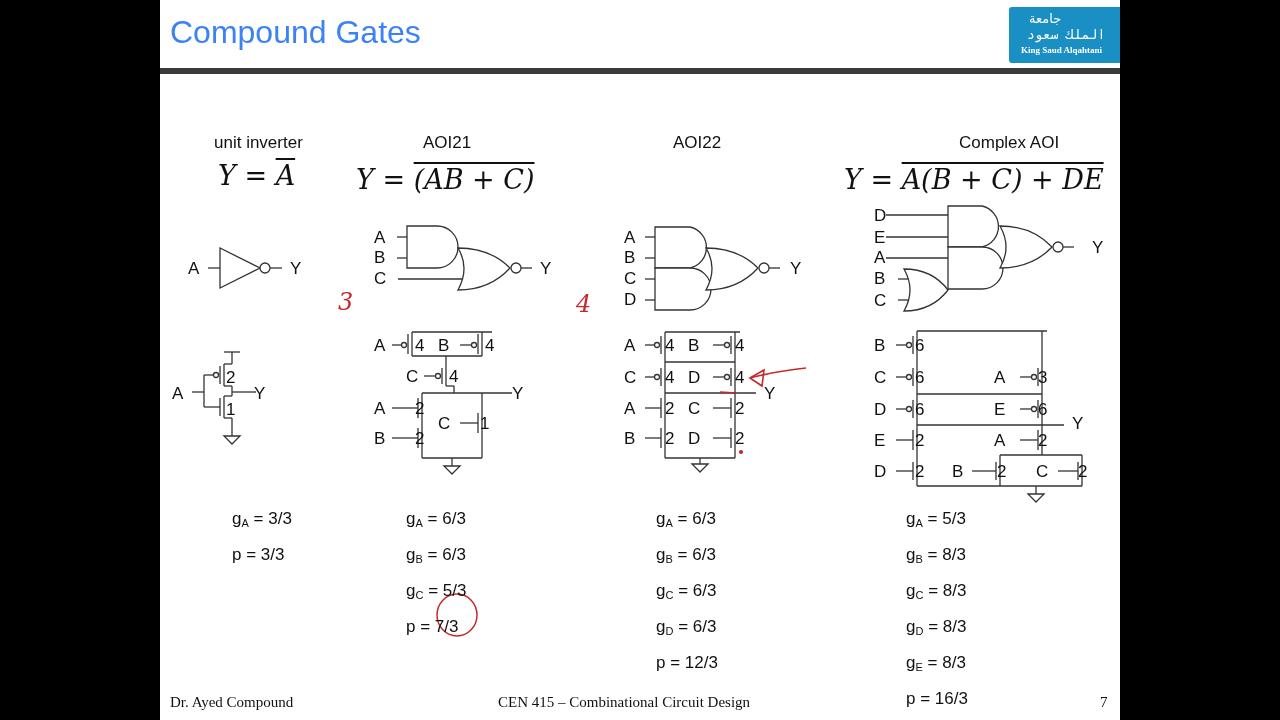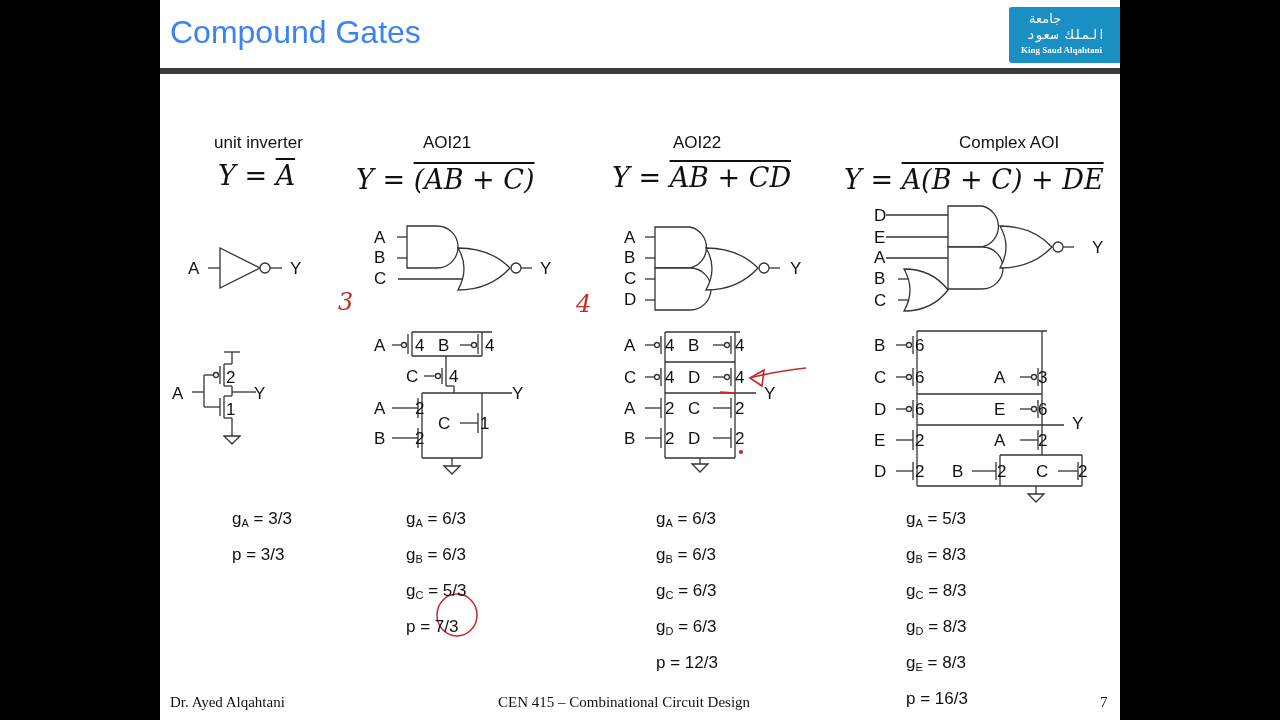--- a/index.html
+++ b/index.html
@@ -37,21 +37,20 @@
   <div class="title-bar"></div>
 
 
   <div class="col-title" style="left:54px;top:133px;">unit inverter</div>
   <div class="col-title" style="left:263px;top:133px;">AOI21</div>
   <div class="col-title" style="left:513px;top:133px;">AOI22</div>
   <div class="col-title" style="left:787px;top:133px;margin-left:12px;">Complex AOI</div>
 
   <div class="eq" style="left:58px;top:160px;"><span>Y = </span><span class="ov">A</span></div>
   <div class="eq" style="left:196px;top:164px;"><span>Y = </span><span class="ov">(AB + C)</span></div>
-  <div class="eq" style="left:452px;top:162px;"><span>Y = </span><span class="ov">AB + CD</span></div>
   <div class="eq" style="left:684px;top:164px;"><span>Y = </span><span class="ov">A(B + C) + DE</span></div>
 
   <svg width="960" height="720" style="position:absolute;left:0;top:0;">
     <g stroke="#333" stroke-width="1.3" fill="none">
 
       <g>
         <line x1="48" y1="268" x2="60" y2="268"></line>
         <polygon points="60,248 60,288 100,268" fill="#fff"></polygon>
         <circle cx="105" cy="268" r="5" fill="#fff"></circle>
         <line x1="110" y1="268" x2="122" y2="268"></line>
@@ -331,16 +330,16 @@
   </div>
   <div class="params" style="left:746px;top:503px;">
     <div><span>g</span><sub>A</sub> <span>= 5/3</span></div>
     <div><span>g</span><sub>B</sub> <span>= 8/3</span></div>
     <div><span>g</span><sub>C</sub> <span>= 8/3</span></div>
     <div><span>g</span><sub>D</sub> <span>= 8/3</span></div>
     <div><span>g</span><sub>E</sub> <span>= 8/3</span></div>
     <div><span>p</span> <span>= 16/3</span></div>
   </div>
 
-  <div class="footer" style="left:10px;">Dr. Ayed Alqahtani</div>
+  <div class="footer" style="left:10px;">Dr. Ayed Compound</div>
   <div class="footer" style="left:338px;">CEN 415 – Combinational Circuit Design</div>
   <div class="footer" style="left:940px;">7</div>
 </div>
 
 </body></html>

